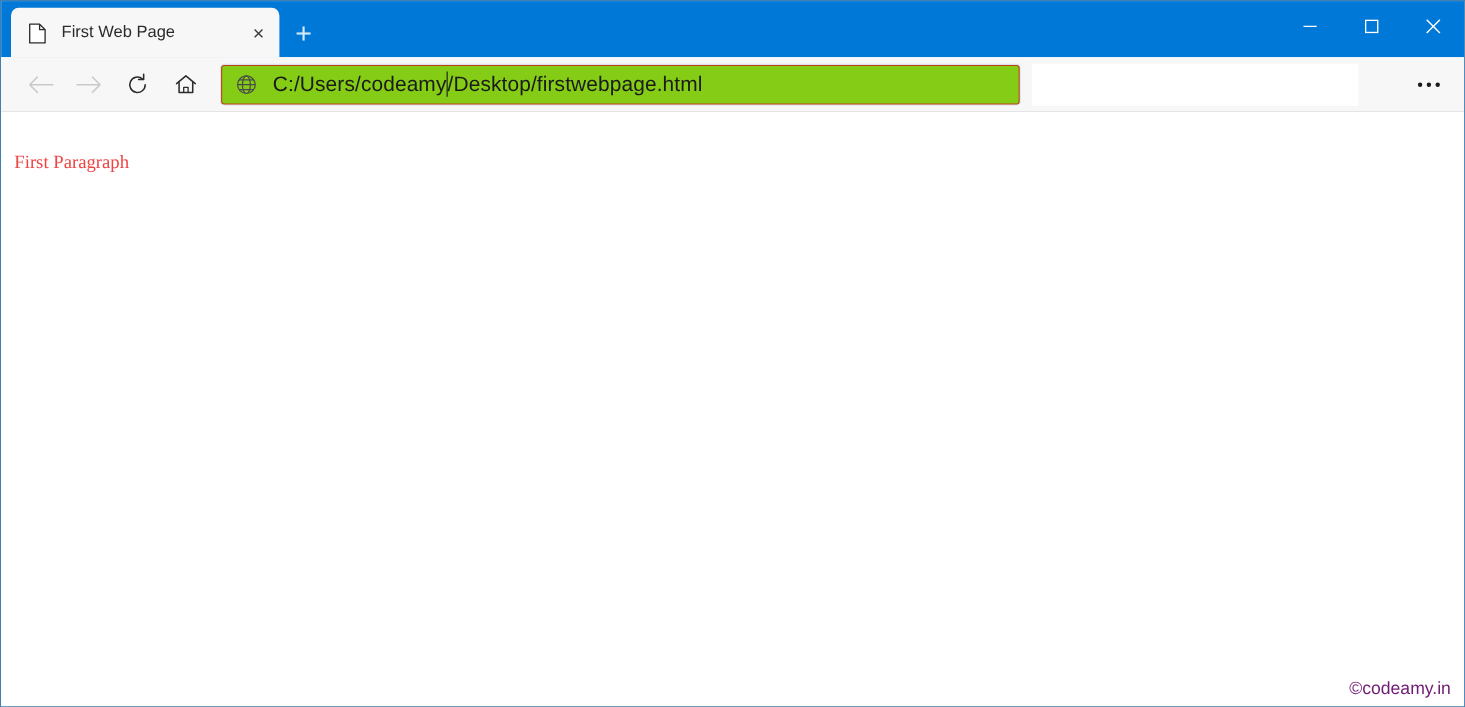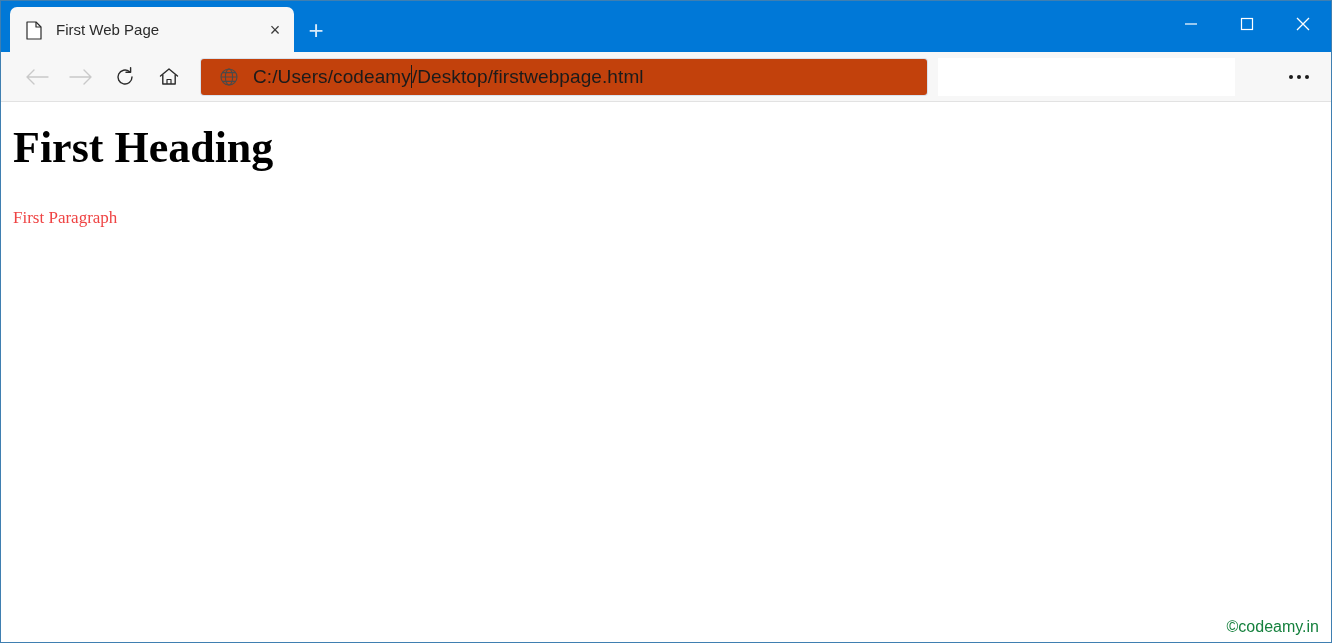--- a/index.html
+++ b/index.html
@@ -42,21 +42,21 @@
     display: flex;
     align-items: flex-end;
     height: 51px;
     padding-left: 9px;
   }
 
   .tab {
     position: relative;
     display: flex;
     align-items: center;
-    width: 284px;
+    width: 244px;
     height: 45px;
     box-sizing: border-box;
     background: #f7f7f7;
     border-radius: 7px 7px 0 0;
     padding: 0 0 0 16px;
   }
 
   .tab-favicon {
     width: 16px;
     height: 18px;
@@ -139,22 +139,22 @@
     flex: 0 0 auto;
   }
   .nav-icon-btn svg { display: block; }
   .nav-icon-btn.disabled { opacity: 1; }
 
   .address-field {
     margin-left: 10px;
     width: 726px;
     height: 36px;
     box-sizing: border-box;
-    background: #c2410c;
-    border: 6px solid #c2410c;
+    background: #84cc16;
+    border: 1px solid #c2410c;
     border-radius: 3px;
     display: flex;
     align-items: center;
     padding: 0 10px 0 12px;
     box-shadow: 0 0 0 1px rgba(160,185,220,0.35);
   }
 
   .globe-icon {
     width: 20px;
     height: 20px;
@@ -234,21 +234,21 @@
     color: #ef4444;
     line-height: 1.2;
   }
 
   .watermark {
     position: absolute;
     right: 12px;
     bottom: 6px;
     font-family: "Liberation Sans", sans-serif;
     font-size: 16px;
-    color: #15803d;
+    color: #701a75;
     white-space: nowrap;
   }
 </style>
 </head>
 <body>
 
 <div class="browser-window">
 
   <div class="title-bar">
 
@@ -334,20 +334,19 @@
     <div class="more-button">
       <span class="more-dot"></span>
       <span class="more-dot"></span>
       <span class="more-dot"></span>
     </div>
 
   </div>
 
   <div class="page-content">
 
-    <h1 class="page-heading">First Heading</h1>
     <p class="page-paragraph">First Paragraph</p>
 
     <div class="watermark">©codeamy.in</div>
 
   </div>
 
 </div>
 
 </body></html>

